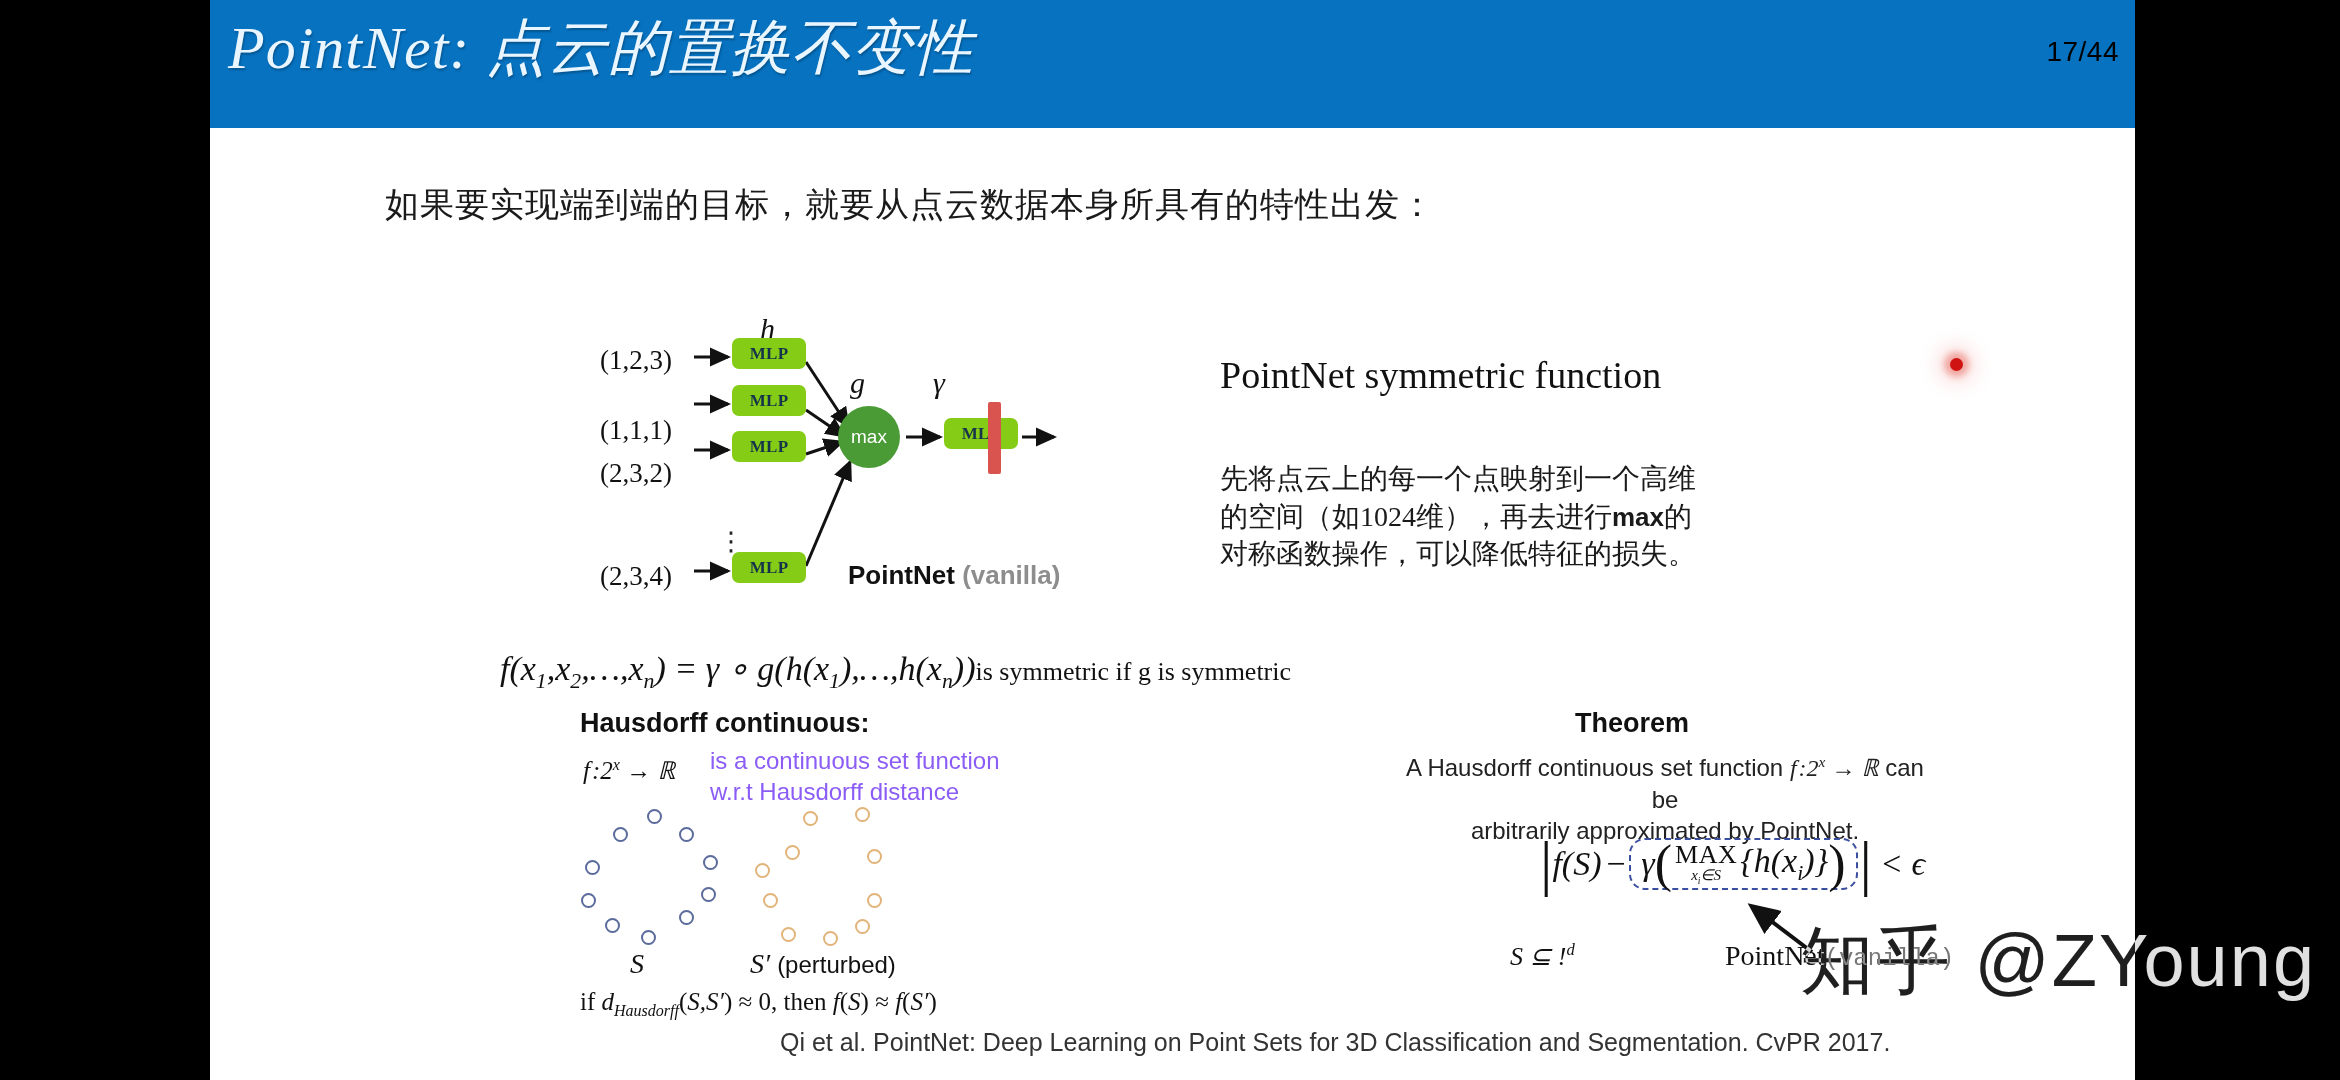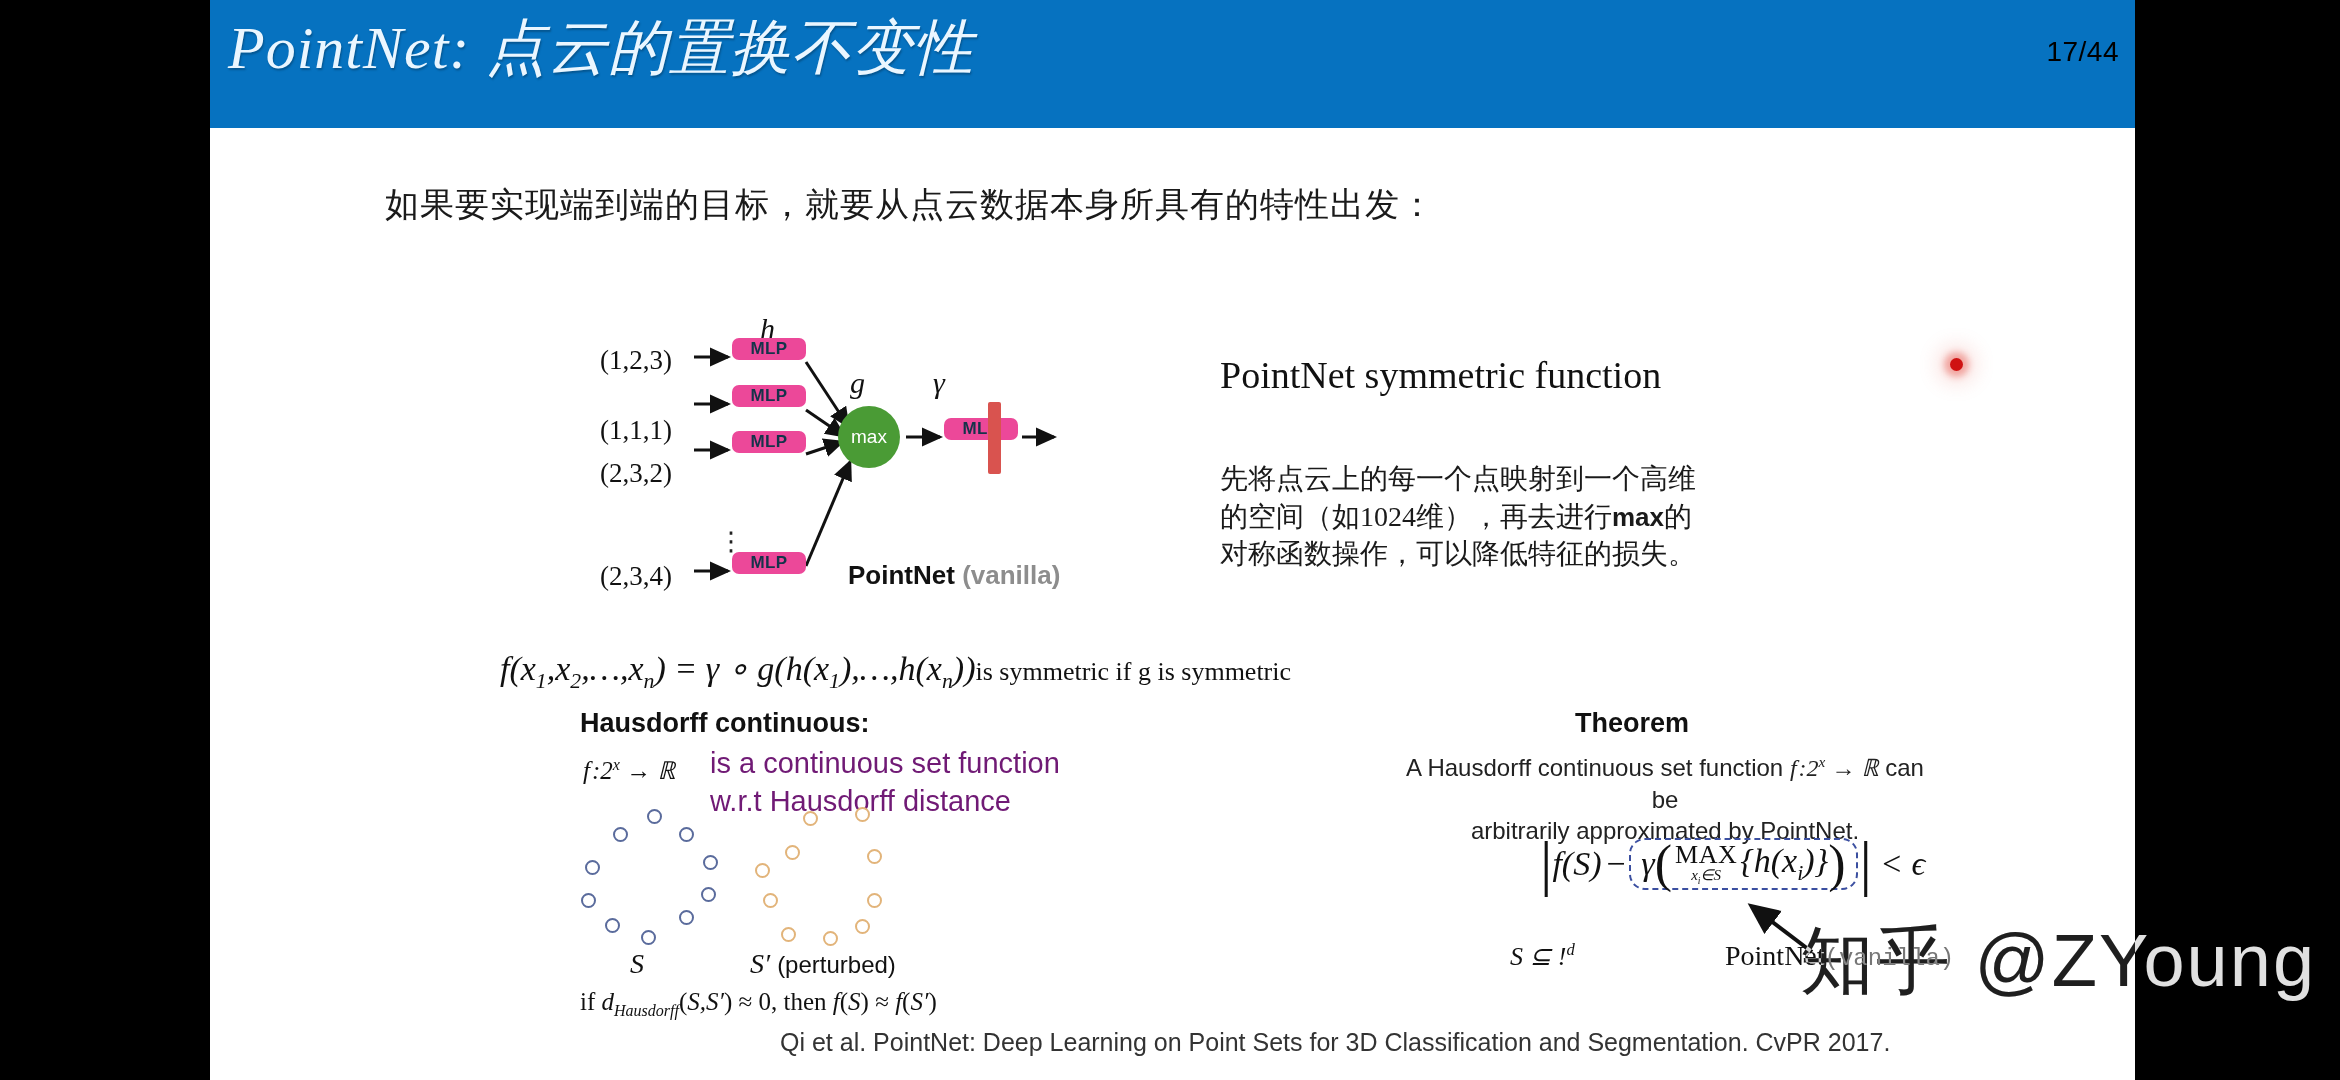--- a/index.html
+++ b/index.html
@@ -47,23 +47,23 @@
     color: #1a1a1a;
     white-space: nowrap;
   }
   #lead-line { left: 175px; top: 182px; font-size: 34px; letter-spacing: 1px; }
   #item-1    { left: 290px; top: 290px; font-size: 32px; letter-spacing: 0.5px; }
 
   
   #diagram { position: absolute; left: 400px; top: 330px; width: 560px; height: 300px; }
 
   .mlp-box {
-    position: absolute; width: 74px; height: 22px;
-    background: #ec4899; border-radius: 7px;
-    font-family: Liberation Sans, sans-serif;
+    position: absolute; width: 74px; height: 31px;
+    background: #84cc16; border-radius: 7px;
+    font-family: Liberation Serif, serif;
     font-size: 17px; font-weight: bold; color: #15334a;
     display: flex; align-items: center; justify-content: center;
     letter-spacing: 0.3px;
   }
   .pt-label {
     position: absolute;
     font-family: "Liberation Serif", serif;
     font-size: 27px; color: #111; white-space: nowrap;
   }
   .sym-label {
@@ -133,21 +133,21 @@
     font-size: 27px; font-weight: bold; color: #111;
   }
   #haus-fn {
     position: absolute; left: 373px; top: 752px;
     font-family: "Liberation Serif", serif;
     font-style: italic; font-size: 25px; color: #111;
   }
   #haus-desc {
     position: absolute; left: 500px; top: 745px;
     font-family: "Liberation Sans", sans-serif;
-    font-size: 29px; line-height: 1.3; color: #701a75;
+    font-size: 24px; line-height: 1.3; color: #8b5cf6;
   }
   #haus-bottom {
     position: absolute; left: 370px; top: 988px;
     font-family: "Liberation Serif", serif;
     font-size: 25px; color: #111; white-space: nowrap;
   }
   #haus-bottom .it { font-style: italic; }
   .cloud { position: absolute; width: 190px; height: 150px; }
   .dot {
     position: absolute; width: 15px; height: 15px;

